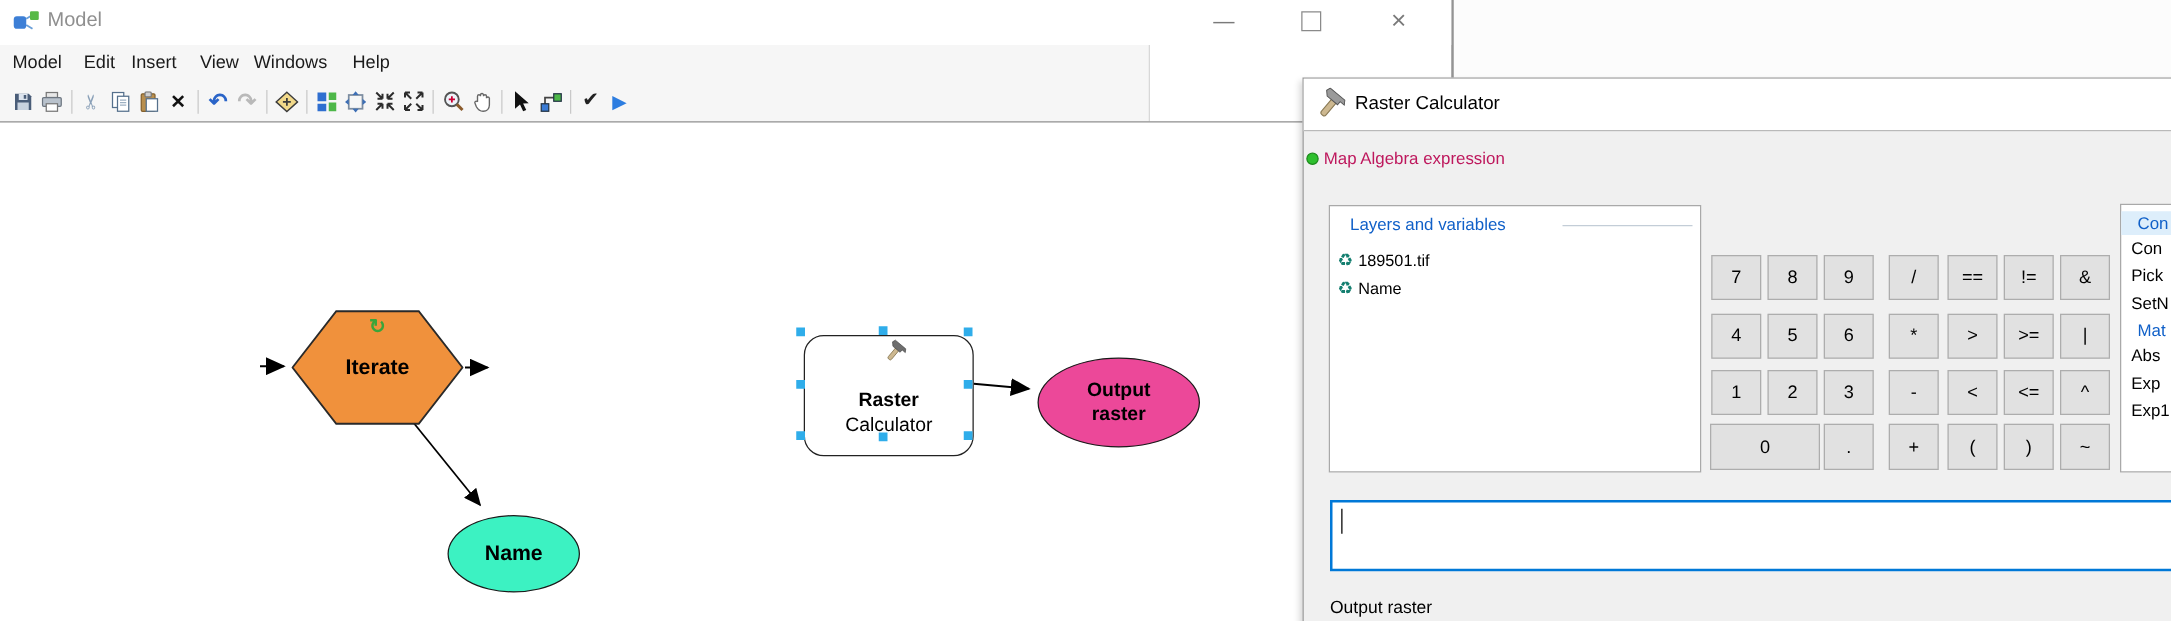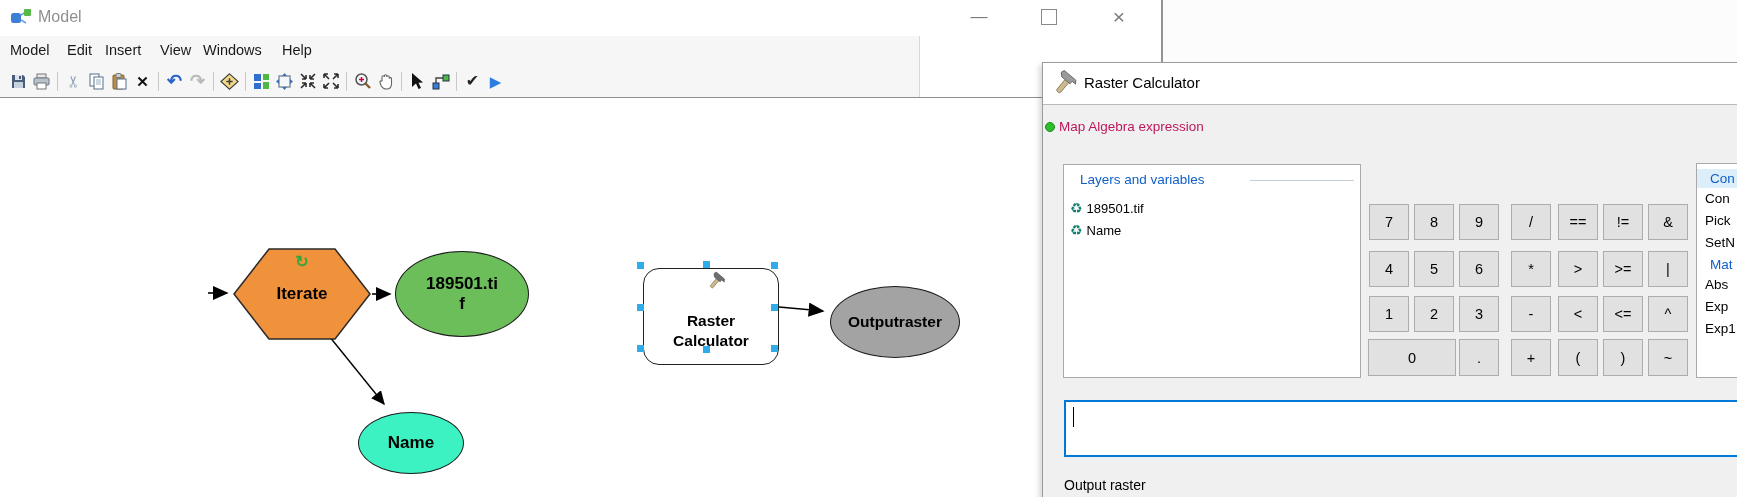--- a/index.html
+++ b/index.html
@@ -227,49 +227,45 @@
 
 
     <div class="hex-wrap" style="left:233px;top:248px;width:138px;height:92px;">
       <svg width="138" height="92" viewBox="0 0 138 92">
         <polygon points="1,46 36,1 102,1 137,46 102,91 36,91" fill="#f0913c" stroke="#2a2a2a" stroke-width="1.5"></polygon>
       </svg>
       <span class="loop-ic">↻</span>
       <span class="hex-label">Iterate</span>
     </div>
 
-    <div class="node ellipse" style="left:395px;top:251px;width:132px;height:84px;background:#6cbe5b;flex-direction:column;">
-      <span class="node-label">189501.ti</span>
-      <span class="node-label">f</span>
-    </div>
 
     <div class="node ellipse" style="left:358px;top:412px;width:104px;height:60px;background:#3cf2c2;">
       <span class="node-label">Name</span>
     </div>
 
     <div class="rc-node" style="left:643px;top:268px;width:134px;height:81px;">
       <svg class="rc-hammer" width="20" height="22" viewBox="0 0 24 24">
         <g transform="rotate(40 12 10)">
           <rect x="10" y="7" width="4" height="14" rx="1.6" fill="#cdb890" stroke="#8a7a55" stroke-width="0.8"></rect>
           <path d="M5 3 h13 l2 3 h-4 v3 h-9 l-3 -3 z" fill="#6e6e6e" stroke="#444" stroke-width="0.6"></path>
         </g>
       </svg>
       <span class="node-label-sm" style="font-weight:bold">Raster</span>
-      <span class="node-label-sm" style="font-weight:bold">Calculator</span>
+      <span class="node-label-sm" style="font-weight:normal">Calculator</span>
     </div>
     <div class="handle" style="left:637px;top:262px;"></div>
     <div class="handle" style="left:703px;top:261px;"></div>
     <div class="handle" style="left:771px;top:262px;"></div>
     <div class="handle" style="left:637px;top:304px;"></div>
     <div class="handle" style="left:771px;top:304px;"></div>
     <div class="handle" style="left:637px;top:345px;"></div>
     <div class="handle" style="left:703px;top:346px;"></div>
     <div class="handle" style="left:771px;top:345px;"></div>
 
-    <div class="node ellipse" style="left:830px;top:286px;width:128px;height:70px;background:#a3a3a3;flex-direction:row;">
+    <div class="node ellipse" style="left:830px;top:286px;width:128px;height:70px;background:#ec4899;flex-direction:column;">
       <span class="node-label-sm" style="font-weight:bold">Output</span>
       <span class="node-label-sm" style="font-weight:bold">raster</span>
     </div>
   </div>
 
   <div class="dialog">
 
     <div class="dlg-titlebar">
       <svg class="dlg-hammer" width="26" height="28" viewBox="0 0 24 24">
         <g transform="rotate(40 12 10)">

